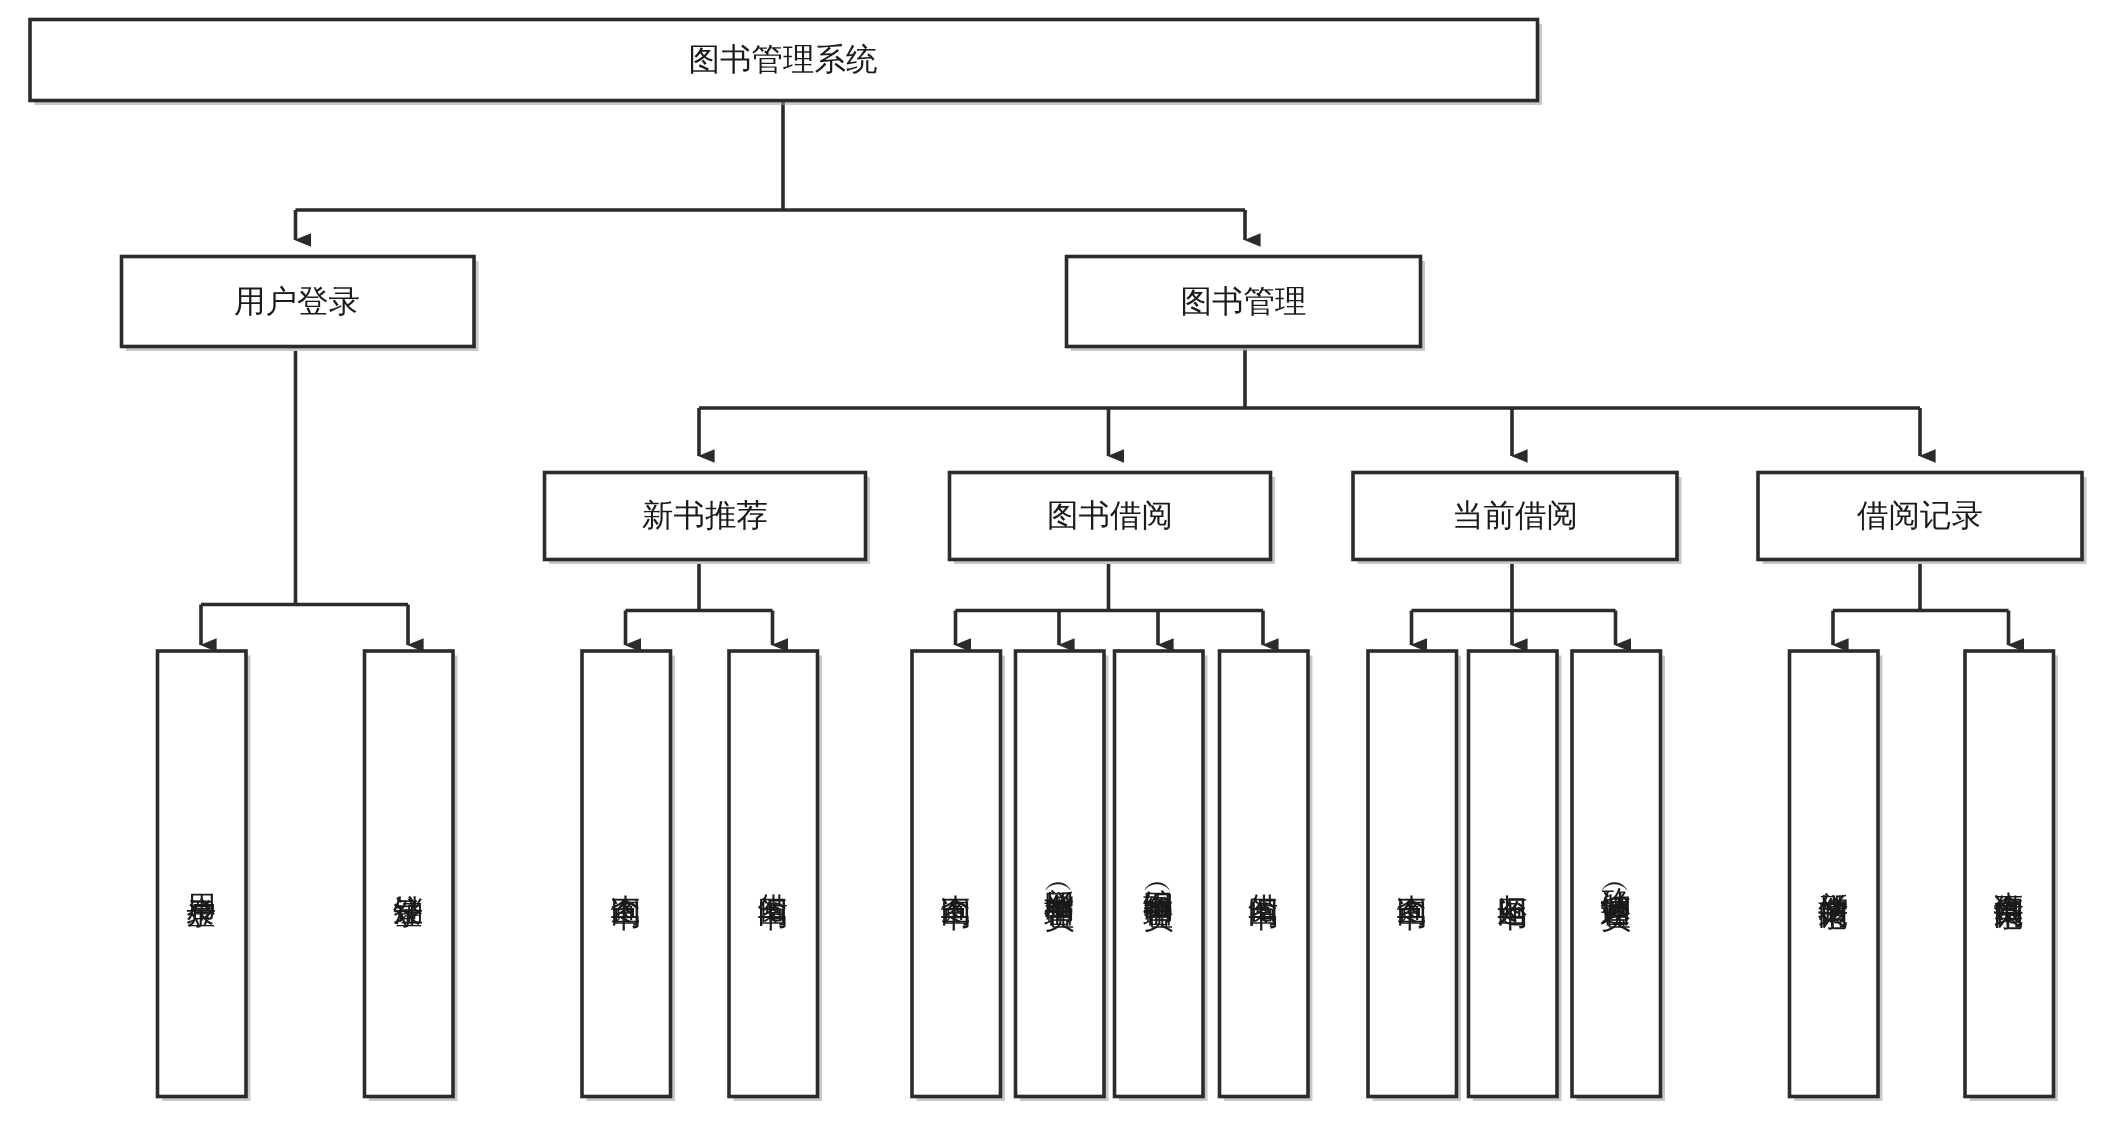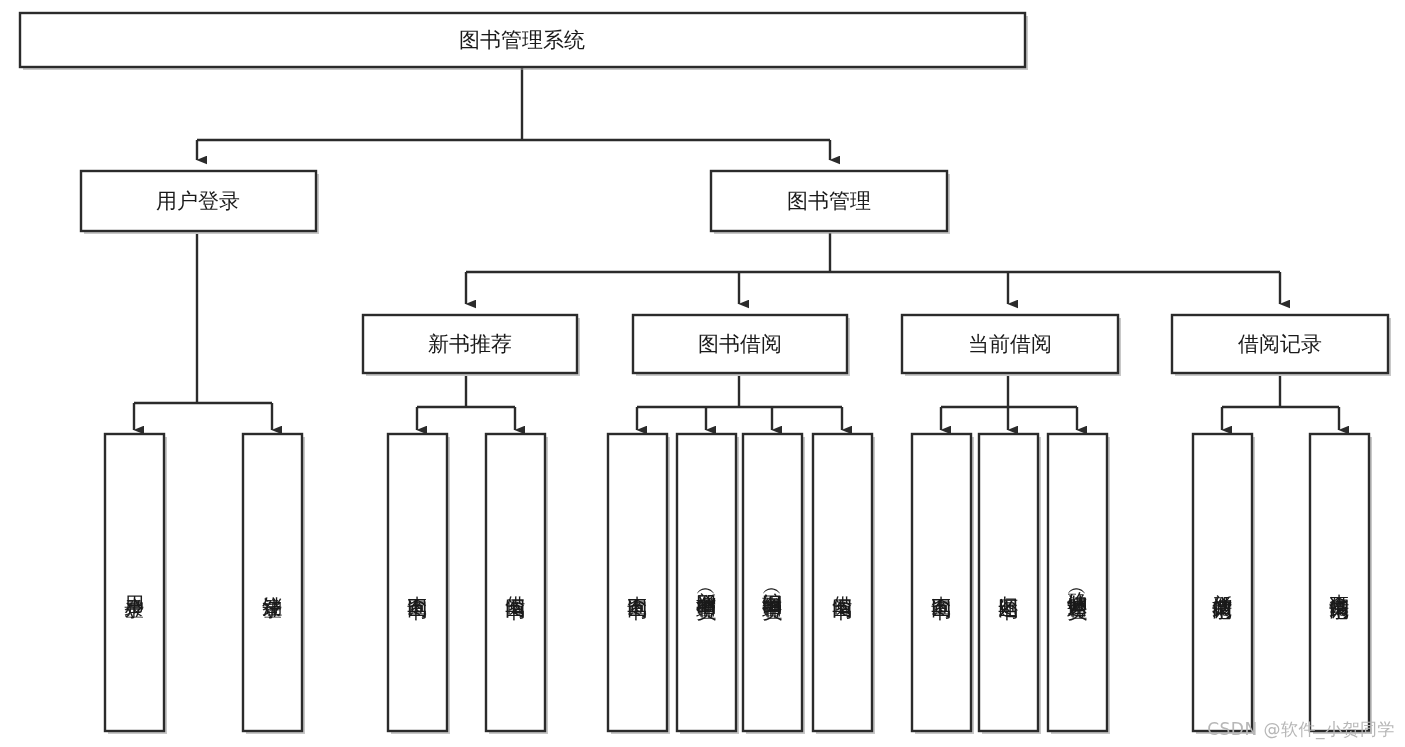--- a/index.html
+++ b/index.html
@@ -233,14 +233,13 @@
   <div class="vlabel" style="left:608px; top:434px; width:59px; height:297px;">查询图书</div>
   <div class="vlabel" style="left:677px; top:434px; width:59px; height:297px;">新增图书（管理员）</div>
   <div class="vlabel" style="left:743px; top:434px; width:59px; height:297px;">编辑图书（管理员）</div>
   <div class="vlabel" style="left:813px; top:434px; width:59px; height:297px;">借阅图书</div>
   <div class="vlabel" style="left:912px; top:434px; width:59px; height:297px;">查询图书</div>
   <div class="vlabel" style="left:979px; top:434px; width:59px; height:297px;">归还图书</div>
   <div class="vlabel" style="left:1048px; top:434px; width:59px; height:297px;">确认归还（管理员）</div>
   <div class="vlabel" style="left:1193px; top:434px; width:59px; height:297px;">新增借阅记录</div>
   <div class="vlabel" style="left:1310px; top:434px; width:59px; height:297px;">查询借阅记录</div>
 
-  <div class="watermark">CSDN @软件_小贺同学</div>
 </div>
 
 </body></html>

